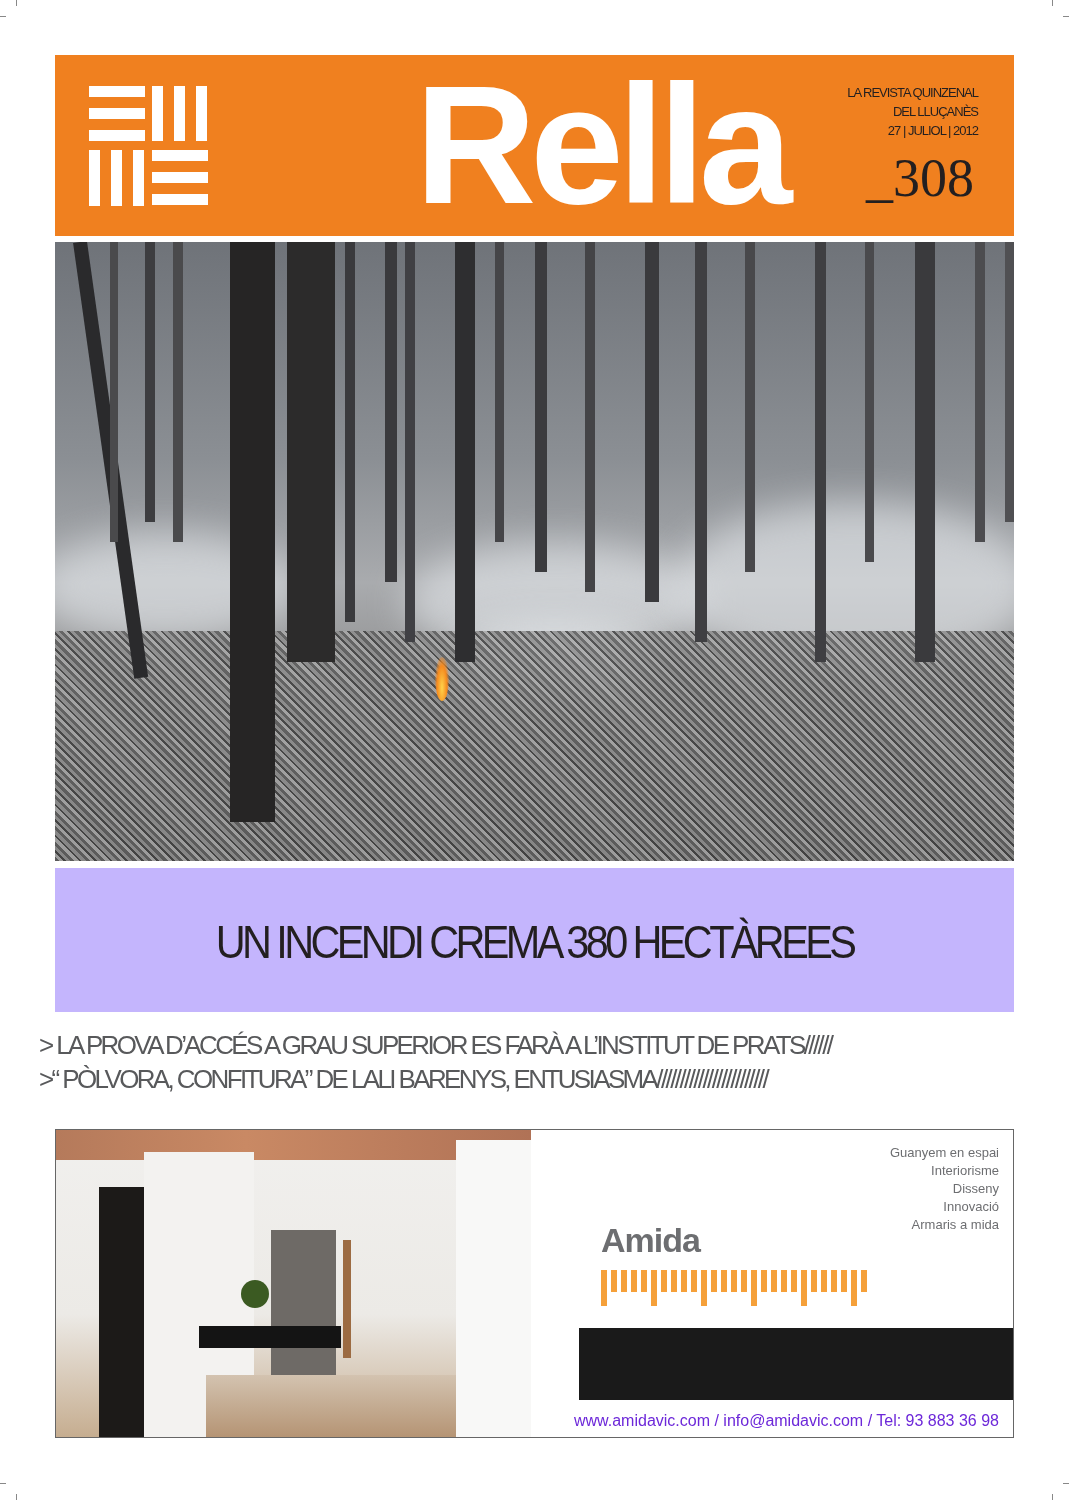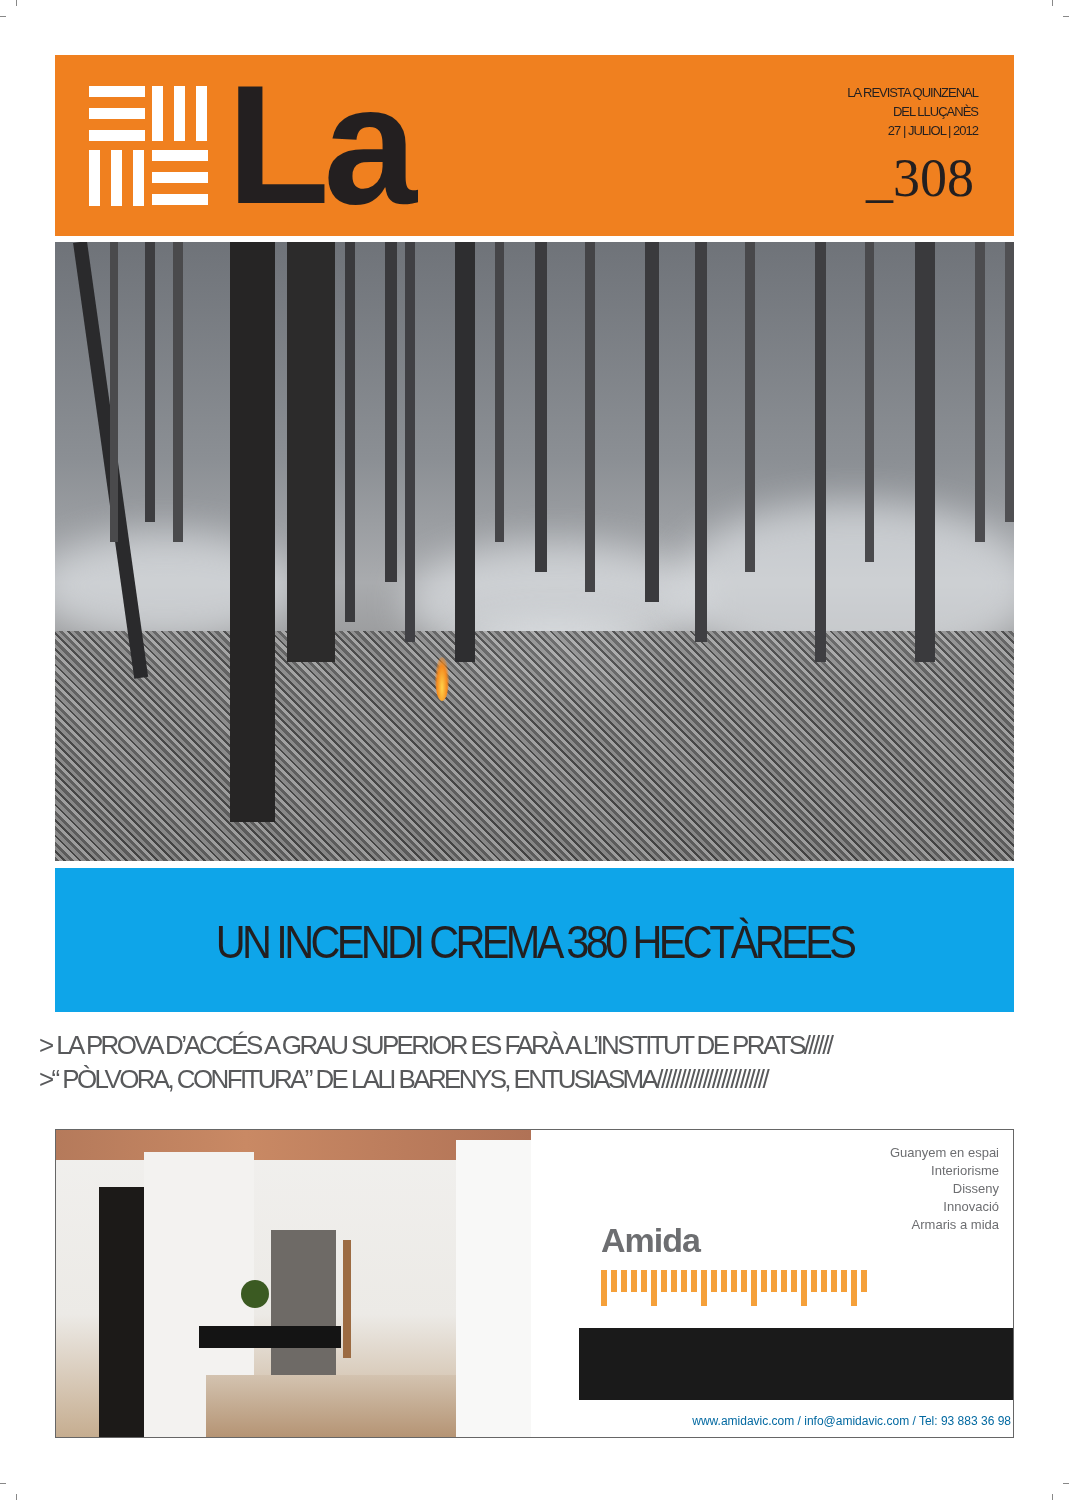--- a/index.html
+++ b/index.html
@@ -40,21 +40,21 @@
   }
   .hero .trunk { position: absolute; top: 0; background: #2a2a2c; }
   .hero .smoke { position: absolute; border-radius: 50%; background: rgba(235,238,242,0.55); filter: blur(18px); }
   .hero .ground { position: absolute; left: 0; right: 0; bottom: 0; height: 230px;
     background: repeating-linear-gradient(45deg, #5a5a5a 0 3px, #a7a7a7 3px 6px, #3e3e3e 6px 8px, #8d8d8d 8px 11px); opacity: 0.85; }
   .hero .flame { position: absolute; left: 380px; top: 415px; width: 14px; height: 44px;
     background: radial-gradient(ellipse at 50% 70%, #ffd34a 0%, #f58a1f 50%, rgba(240,120,30,0) 80%); border-radius: 50%; }
 
   
   .headline-band {
-    position: absolute; left: 55px; top: 868px; width: 959px; height: 144px; background: #0ea5e9;
+    position: absolute; left: 55px; top: 868px; width: 959px; height: 144px; background: #c4b5fd;
   }
   .headline {
     position: absolute; left: 0; right: 0; top: 49px; text-align: center;
     font-size: 46px; line-height: 50px; color: #231f20; letter-spacing: -4px; transform: scaleX(0.9);
   }
 
   
   .teasers { position: absolute; left: 39px; top: 1028px; width: 960px; }
   .teaser {
     font-size: 26px; line-height: 34px; color: #58595b; letter-spacing: -2.6px; white-space: nowrap;
@@ -91,21 +91,21 @@
     color: #6d6e71; letter-spacing: -1px;
   }
   .ad-ruler { position: absolute; left: 545px; top: 140px; width: 266px; height: 36px; }
   .ad-ruler .tick { position: absolute; top: 0; background: #f5a03a; }
   .ad-cta {
     position: absolute; left: 523px; top: 198px; width: 436px; height: 72px; background: #1a1a1a;
     color: #ffffff; text-align: center; font-weight: bold; font-size: 17px; line-height: 24px;
     padding-top: 12px; box-sizing: border-box;
   }
   .ad-contact {
-    position: absolute; right: 2px; top: 283px; color: #0369a1; font-size: 12px; line-height: 16px;
+    position: absolute; right: 14px; top: 283px; color: #6d28d9; font-size: 16px; line-height: 16px;
   }
 </style>
 </head>
 <body>
 
 <div class="crop-mark" style="left:0;top:16px;width:6px;height:1px;"></div>
 <div class="crop-mark" style="left:16px;top:0;width:1px;height:6px;"></div>
 <div class="crop-mark" style="left:1063px;top:16px;width:6px;height:1px;"></div>
 <div class="crop-mark" style="left:1052px;top:0;width:1px;height:6px;"></div>
 <div class="crop-mark" style="left:0;top:1483px;width:6px;height:1px;"></div>
@@ -125,21 +125,21 @@
     <div class="bar" style="left:107px;top:0;width:11px;height:55px;"></div>
 
     <div class="bar" style="left:0;top:64px;width:11px;height:56px;"></div>
     <div class="bar" style="left:22px;top:64px;width:11px;height:56px;"></div>
     <div class="bar" style="left:44px;top:64px;width:11px;height:56px;"></div>
 
     <div class="bar" style="left:63px;top:64px;width:56px;height:11px;"></div>
     <div class="bar" style="left:63px;top:86px;width:56px;height:11px;"></div>
     <div class="bar" style="left:63px;top:108px;width:56px;height:11px;"></div>
   </div>
-  <div class="title-la">La</div>
+  <div class="title-rella">Rella</div>
   <div class="issue-info">
     <div>LA REVISTA QUINZENAL</div>
     <div>DEL LLUÇANÈS</div>
     <div>27 | JULIOL | 2012</div>
   </div>
   <div class="issue-number">_308</div>
 </header>
 
 <div class="hero">
   <div class="smoke" style="left:-20px;top:290px;width:260px;height:110px;"></div>

